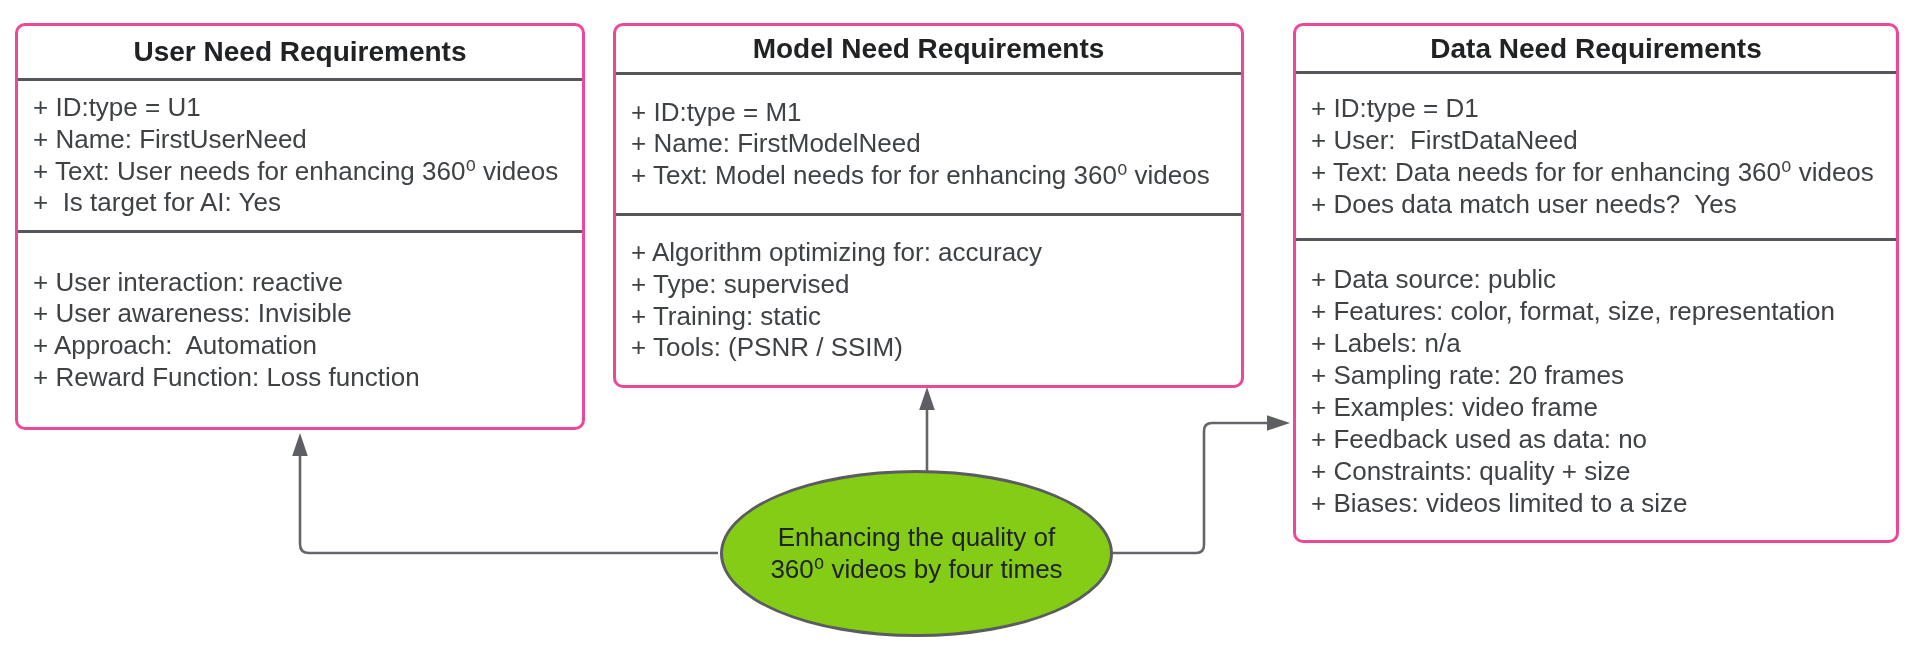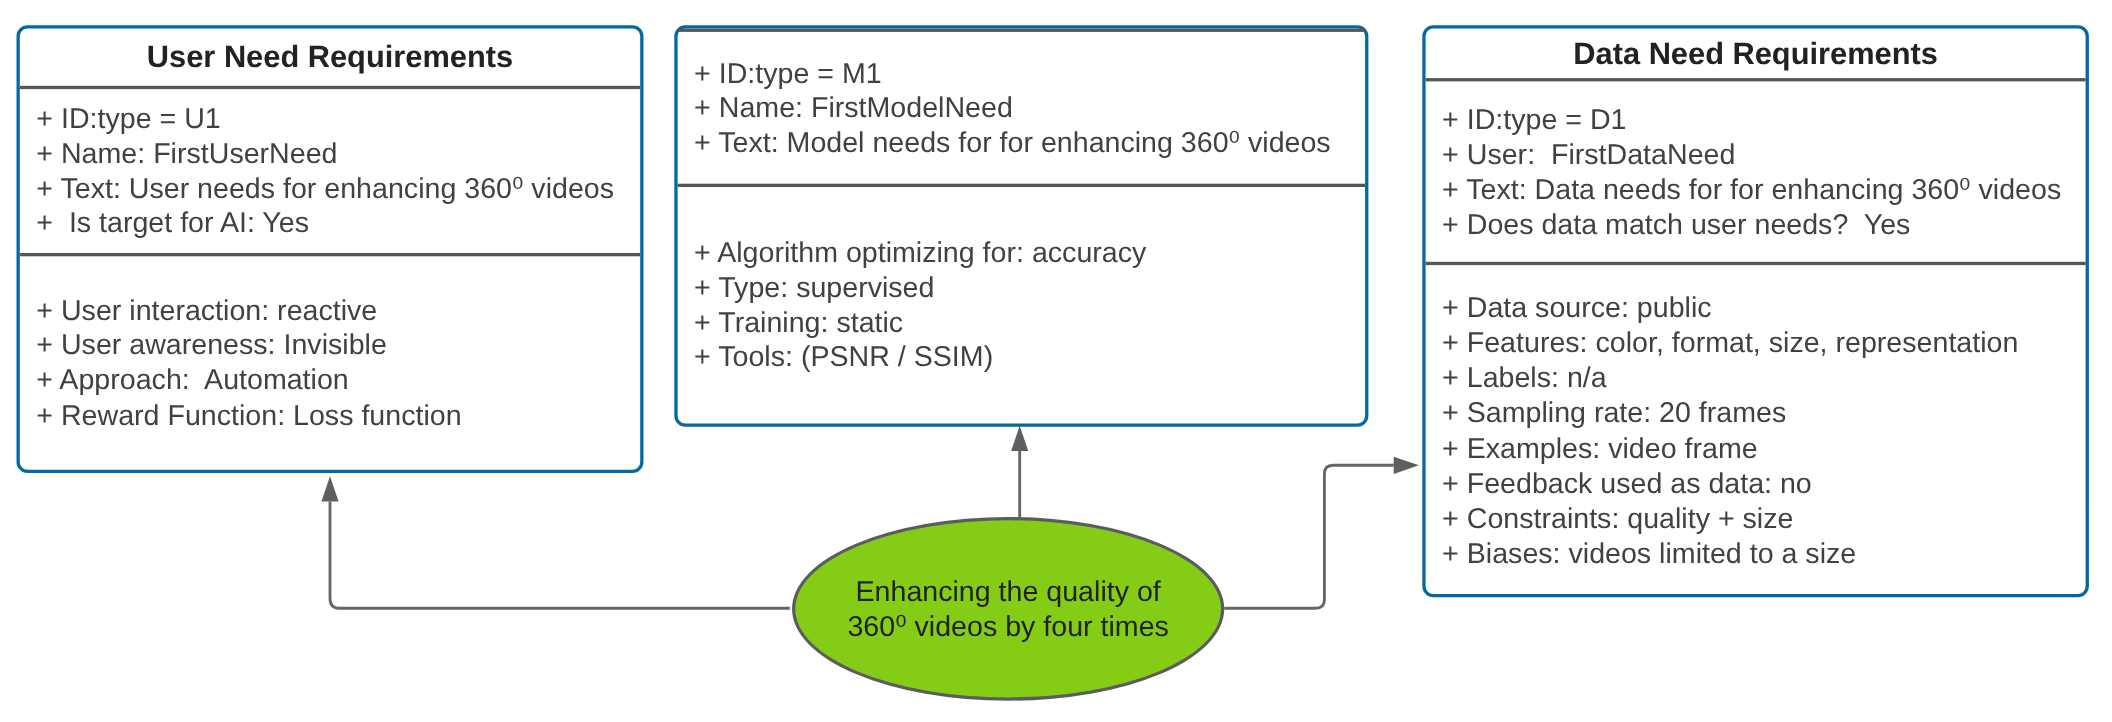--- a/index.html
+++ b/index.html
@@ -16,21 +16,21 @@
     left: 0; top: 0;
     width: 1920px; height: 656px;
     pointer-events: none;
   }
   .conn  { fill: none; stroke: #64666a; stroke-width: 2.6; }
   .head  { fill: #5d5f63; stroke: none; }
 
   .box {
     position: absolute;
     background: #ffffff;
-    border: 3px solid #0369a1;
+    border: 3px solid #ec4899;
     border-radius: 10px;
     box-sizing: border-box;
     display: flex;
     flex-direction: column;
     color: #3f4245;
   }
   #box-user  { left: 15px;   top: 23px; width: 570px; height: 407px; }
   #box-model { left: 613px;  top: 23px; width: 631px; height: 365px; }
   #box-data  { left: 1293px; top: 23px; width: 606px; height: 520px; }
 
@@ -114,20 +114,21 @@
     </div>
     <div class="sec sec2">
       <div class="row">+ User interaction: reactive</div>
       <div class="row">+ User awareness: Invisible</div>
       <div class="row">+ Approach:  Automation</div>
       <div class="row">+ Reward Function: Loss function</div>
     </div>
   </section>
 
   <section class="box" id="box-model">
+    <header class="box-title">Model Need Requirements</header>
     <div class="sec sec1">
       <div class="row">+ ID:type = M1</div>
       <div class="row">+ Name: FirstModelNeed</div>
       <div class="row">+ Text: Model needs for for enhancing 360⁰ videos</div>
     </div>
     <div class="sec sec2">
       <div class="row">+ Algorithm optimizing for: accuracy</div>
       <div class="row">+ Type: supervised</div>
       <div class="row">+ Training: static</div>
       <div class="row">+ Tools: (PSNR / SSIM)</div>

